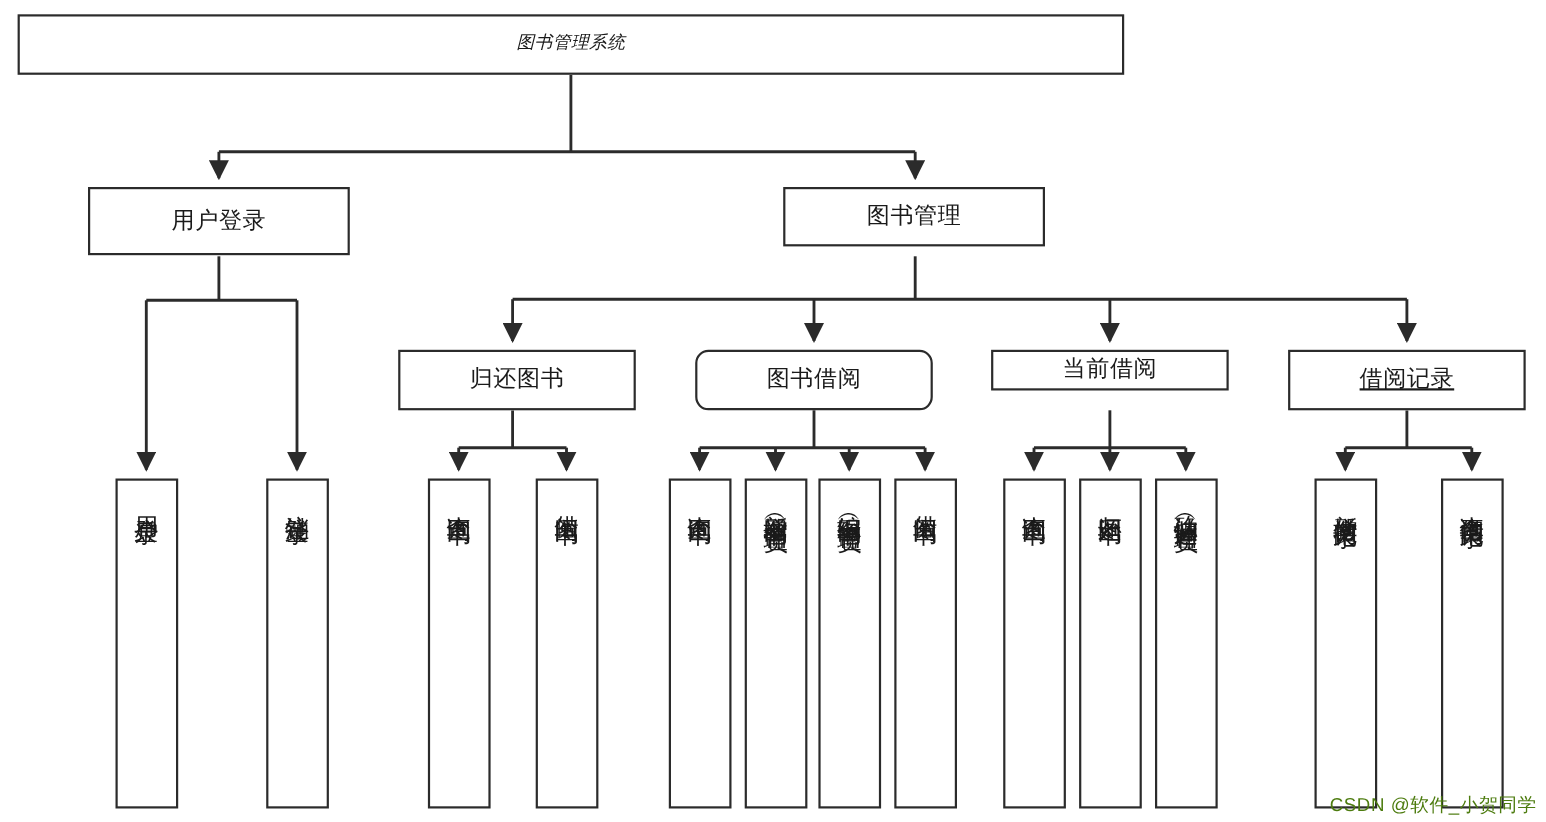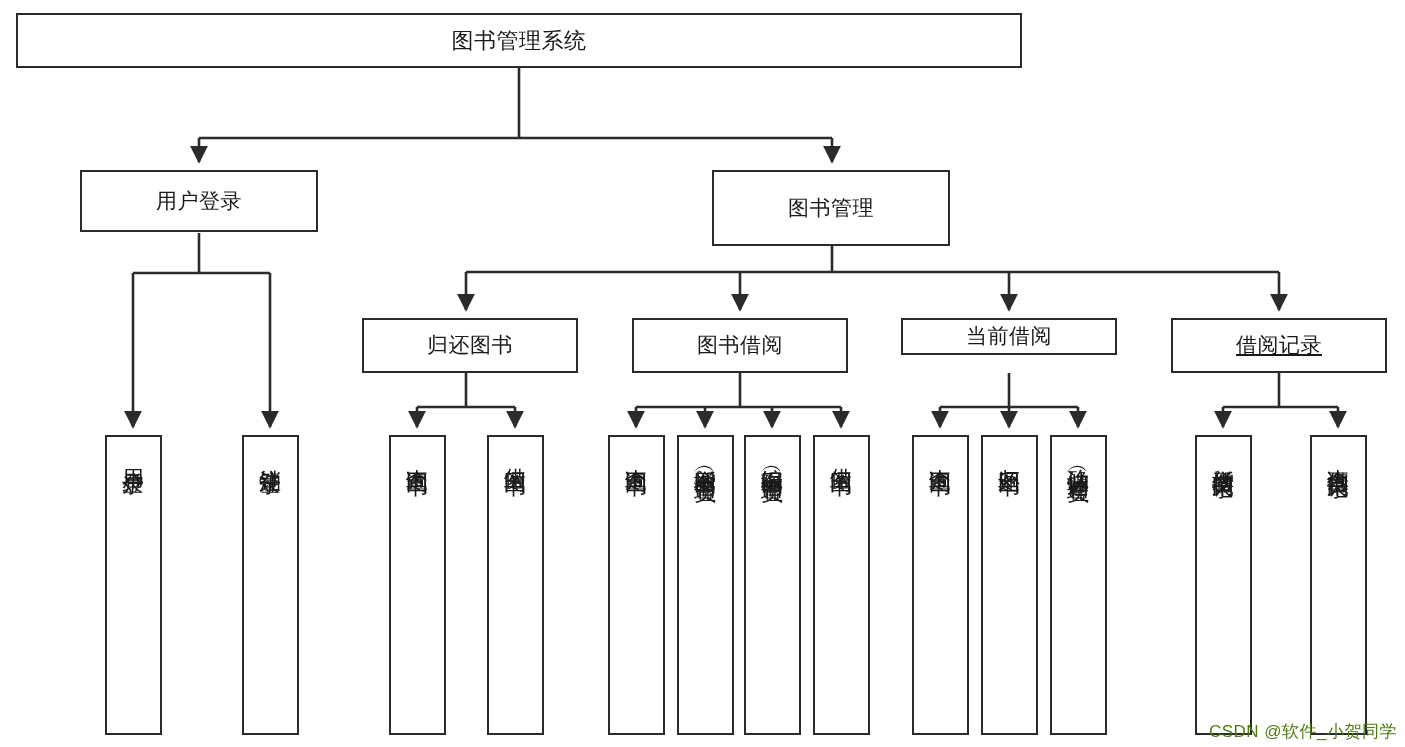--- a/index.html
+++ b/index.html
@@ -52,21 +52,22 @@
   }
   .node.vertical .node-label {
     writing-mode: vertical-rl;
     text-orientation: upright;
     font-size: 22px;
     line-height: 1.05;
     letter-spacing: 2px;
     text-align: left;
   }
   .node.root .node-label {
-    font-size: 22px;
+    font-size: 16px;
+    font-style: italic;
   }
   #watermark {
     position: absolute;
     right: 8px;
     bottom: 4px;
     font-size: 17px;
     color: #4d7c0f;
     letter-spacing: 0.5px;
     white-space: nowrap;
     pointer-events: none;
@@ -129,29 +130,29 @@
   </svg>
 
   <div class="node root horizontal" style="left:16px; top:13px; width:1006px; height:55px;">
     <span class="node-label">图书管理系统</span>
   </div>
 
   <div class="node horizontal" style="left:80px; top:170px; width:238px; height:62px;">
     <span class="node-label">用户登录</span>
   </div>
 
-  <div class="node horizontal" style="left:712px; top:170px; width:238px; height:76px;">
+  <div class="node horizontal" style="left:712px; top:170px; width:238px; height:54px;">
     <span class="node-label">图书管理</span>
   </div>
 
   <div class="node horizontal" style="left:362px; top:318px; width:216px; height:55px;">
     <span class="node-label">归还图书</span>
   </div>
 
-  <div class="node horizontal" style="left:632px; top:318px; width:216px; height:55px;">
+  <div class="node horizontal" style="left:632px; top:318px; width:216px; height:55px;border-radius:12px;">
     <span class="node-label">图书借阅</span>
   </div>
 
   <div class="node horizontal" style="left:901px; top:318px; width:216px; height:37px;">
     <span class="node-label">当前借阅</span>
   </div>
 
   <div class="node horizontal" style="left:1171px; top:318px; width:216px; height:55px;text-decoration:underline;">
     <span class="node-label">借阅记录</span>
   </div>

